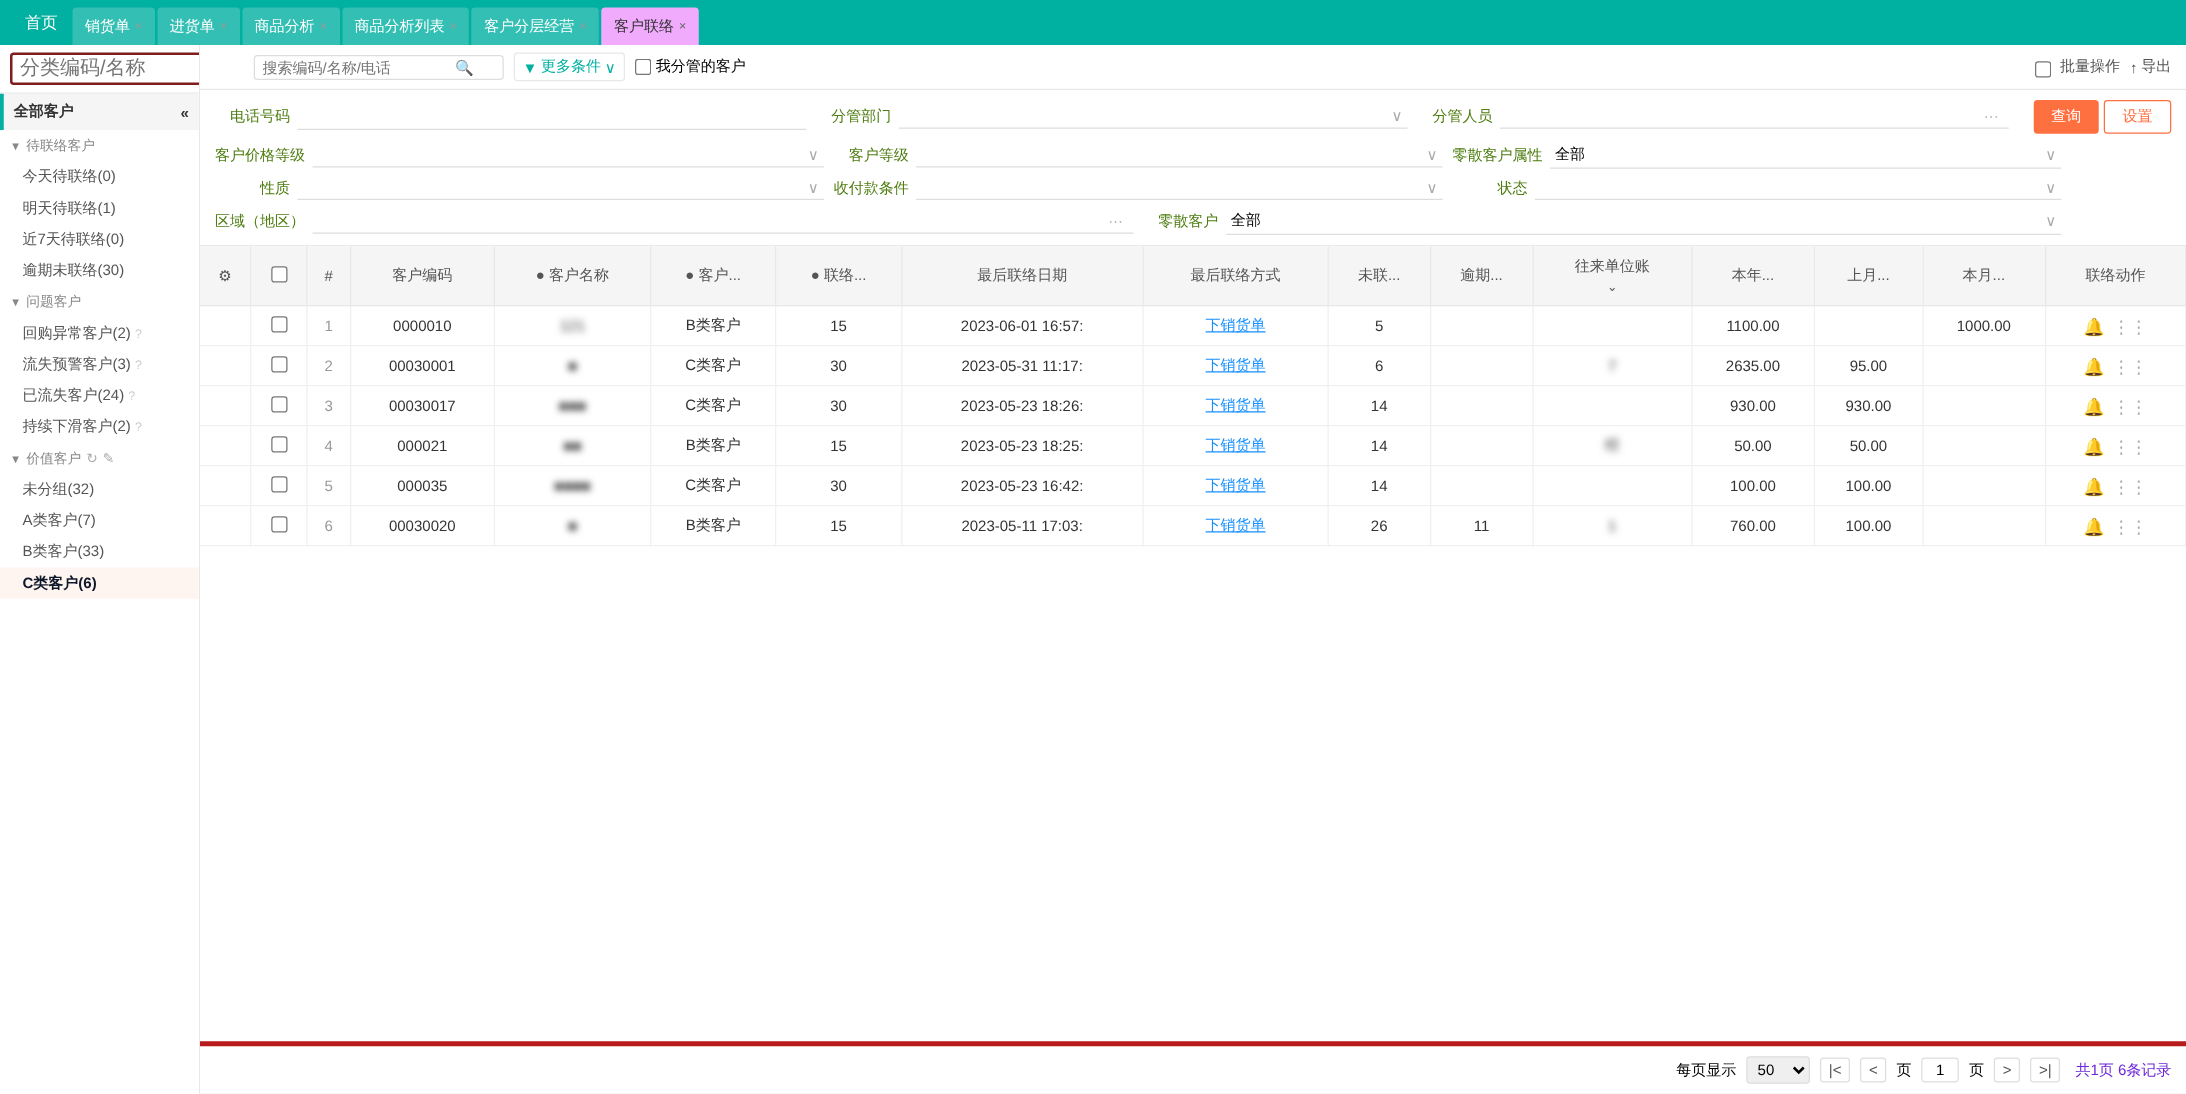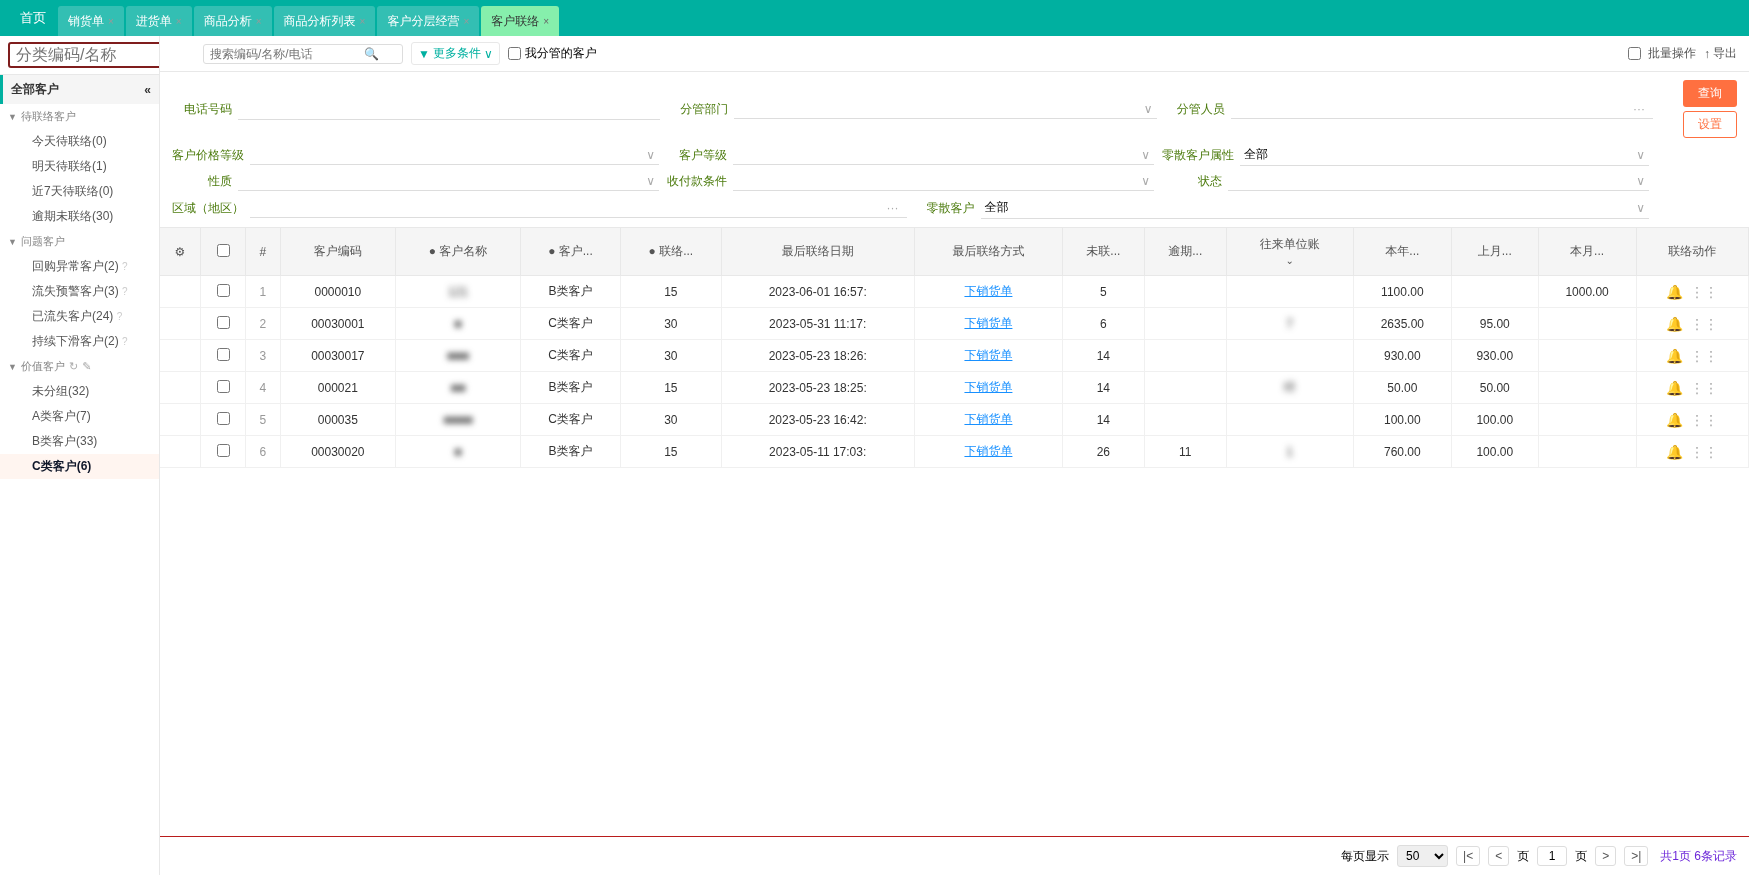--- a/index.html
+++ b/index.html
@@ -2,76 +2,76 @@
 <html><head>
   <meta charset="utf-8">
   <style>
     * { box-sizing: border-box; margin: 0; padding: 0; font-family: 'Microsoft YaHei', Arial, sans-serif; font-size: 12px; }
     body { background: #f0f2f5; overflow: hidden; }
 
     
     .top-nav { background: #00b0a0; display: flex; align-items: center; height: 36px; padding: 0 8px; }
     .nav-item { color: #fff; padding: 0 12px; height: 36px; display: flex; align-items: center; cursor: pointer; white-space: nowrap; font-size: 13px; }
     .nav-tab { background: rgba(255,255,255,0.2); border-radius: 3px 3px 0 0; margin-right: 2px; padding: 0 10px; height: 30px; margin-top: 6px; display: flex; align-items: center; color: #fff; cursor: pointer; font-size: 12px; gap: 4px; }
-    .nav-tab.active { background: #86efac; color: #333; }
+    .nav-tab.active { background: #f0abfc; color: #333; }
     .nav-tab .close-x { font-size: 10px; color: #999; }
     .nav-tab.active .close-x { color: #666; }
 
     
     .main-layout { display: flex; height: calc(100vh - 36px); }
 
     
     .sidebar { width: 160px; background: #fff; border-right: 1px solid #e8e8e8; overflow-y: auto; flex-shrink: 0; }
     .sidebar-search { padding: 6px 8px; border-bottom: 1px solid #e8e8e8; display: flex; align-items: center; gap: 4px; }
     .sidebar-search input { flex: 1; border: 2px solid #7f1d1d; border-radius: 3px; padding: 2px 6px; font-size: 16px; outline: none; }
     .sidebar-all { display: flex; align-items: center; justify-content: space-between; padding: 6px 8px; font-weight: bold; color: #333; cursor: pointer; background: #f5f5f5; border-left: 3px solid #00b0a0; }
     .sidebar-group-header { padding: 5px 8px; color: #888; font-size: 11px; display: flex; align-items: center; gap: 4px; }
     .sidebar-group-header::before { content: '▼'; font-size: 9px; }
-    .sidebar-item { padding: 4px 8px 4px 32px; color: #555; cursor: pointer; white-space: nowrap; overflow: hidden; text-overflow: ellipsis; }
+    .sidebar-item { padding: 4px 8px 4px 18px; color: #555; cursor: pointer; white-space: nowrap; overflow: hidden; text-overflow: ellipsis; }
     .sidebar-item.active { background: #fff5f0; color: #0f172a; font-weight: bold; }
 
     
     .content { flex: 1; display: flex; flex-direction: column; overflow: hidden; }
 
     
     .toolbar { background: #fff; padding: 6px 12px; display: flex; align-items: center; gap: 8px; border-bottom: 1px solid #e8e8e8; }
     .search-input-wrap { display: flex; align-items: center; border: 1px solid #ddd; border-radius: 3px; padding: 2px 6px; gap: 4px; min-width: 200px; margin-left: 31px; }
     .search-input-wrap input { border: none; outline: none; font-size: 12px; width: 150px; }
     .filter-btn { display: flex; align-items: center; gap: 3px; color: #00b0a0; cursor: pointer; padding: 2px 6px; border: 1px solid #e8e8e8; border-radius: 3px; }
     .checkbox-wrap { display: flex; align-items: center; gap: 4px; cursor: pointer; }
     .toolbar-right { margin-left: auto; display: flex; align-items: center; gap: 8px; }
-    .bulk-btn { display: flex; align-items: center; gap: 4px; color: #555; cursor: pointer; font-size: 12px; }
+    .bulk-btn { display: flex; align-items: flex-end; gap: 4px; color: #555; cursor: pointer; font-size: 12px; }
     .export-btn { display: flex; align-items: center; gap: 3px; color: #555; cursor: pointer; font-size: 12px; }
 
     
     .filter-panel { background: #fff; padding: 8px 12px; border-bottom: 1px solid #e8e8e8; }
     .filter-row { display: flex; align-items: center; gap: 8px; margin-bottom: 6px; }
     .filter-row:last-child { margin-bottom: 0; }
     .filter-field { display: flex; align-items: center; gap: 6px; flex: 1; }
     .filter-label { color: #4d7c0f; min-width: 60px; text-align: right; white-space: nowrap; font-size: 12px; }
     .filter-input { flex: 1; border: none; border-bottom: 1px solid #ddd; padding: 3px 4px; font-size: 12px; outline: none; }
     .filter-select-wrap { flex: 1; display: flex; align-items: center; border-bottom: 1px solid #ddd; padding: 2px 4px; }
     .filter-dots { color: #aaa; cursor: pointer; padding: 0 4px; }
-    .filter-action-col { display: flex; flex-direction: column; gap: 4px; margin-left: 22px; }
+    .filter-action-col { display: flex; flex-direction: row; gap: 4px; margin-left: 12px; }
     .btn-query { background: #ff7040; color: #fff; border: none; border-radius: 3px; padding: 5px 14px; cursor: pointer; font-size: 12px; }
     .btn-reset { background: #fff; color: #ff7040; border: 1px solid #ff7040; border-radius: 3px; padding: 4px 14px; cursor: pointer; font-size: 12px; }
 
     
     .table-wrap { flex: 1; overflow: auto; background: #fff; }
     table { width: 100%; border-collapse: collapse; font-size: 12px; }
     thead tr { background: #f5f5f5; }
     th { padding: 8px 6px; border-bottom: 1px solid #e8e8e8; border-right: 1px solid #e8e8e8; color: #555; font-weight: normal; white-space: nowrap; text-align: center; }
     td { padding: 7px 6px; border-bottom: 1px solid #f0f0f0; border-right: 1px solid #f0f0f0; color: #333; text-align: center; white-space: nowrap; }
     .link-text { color: #1890ff; cursor: pointer; text-decoration: underline; }
     .row-num { color: #999; }
     .actions-cell { display: flex; gap: 6px; justify-content: center; }
     .action-icon { color: #aaa; cursor: pointer; font-size: 14px; }
 
     
-    .pagination { background: #fff; border-top: 1px solid #b91c1c; padding: 8px 12px; display: flex; align-items: center; justify-content: flex-end; gap: 8px; }
+    .pagination { background: #fff; border-top: 4px solid #b91c1c; padding: 8px 12px; display: flex; align-items: center; justify-content: flex-end; gap: 8px; }
     .page-size-select { border: 1px solid #ddd; border-radius: 3px; padding: 2px 4px; font-size: 12px; }
     .page-btn { border: 1px solid #ddd; background: #fff; border-radius: 3px; padding: 2px 6px; cursor: pointer; font-size: 12px; color: #555; }
     .page-input { border: 1px solid #ddd; border-radius: 3px; padding: 2px 4px; width: 30px; text-align: center; font-size: 12px; }
     .blurred { filter: blur(3px); user-select: none; }
   </style>
 </head>
 <body>
 
 <div class="top-nav">
   <div class="nav-item">首页</div>

